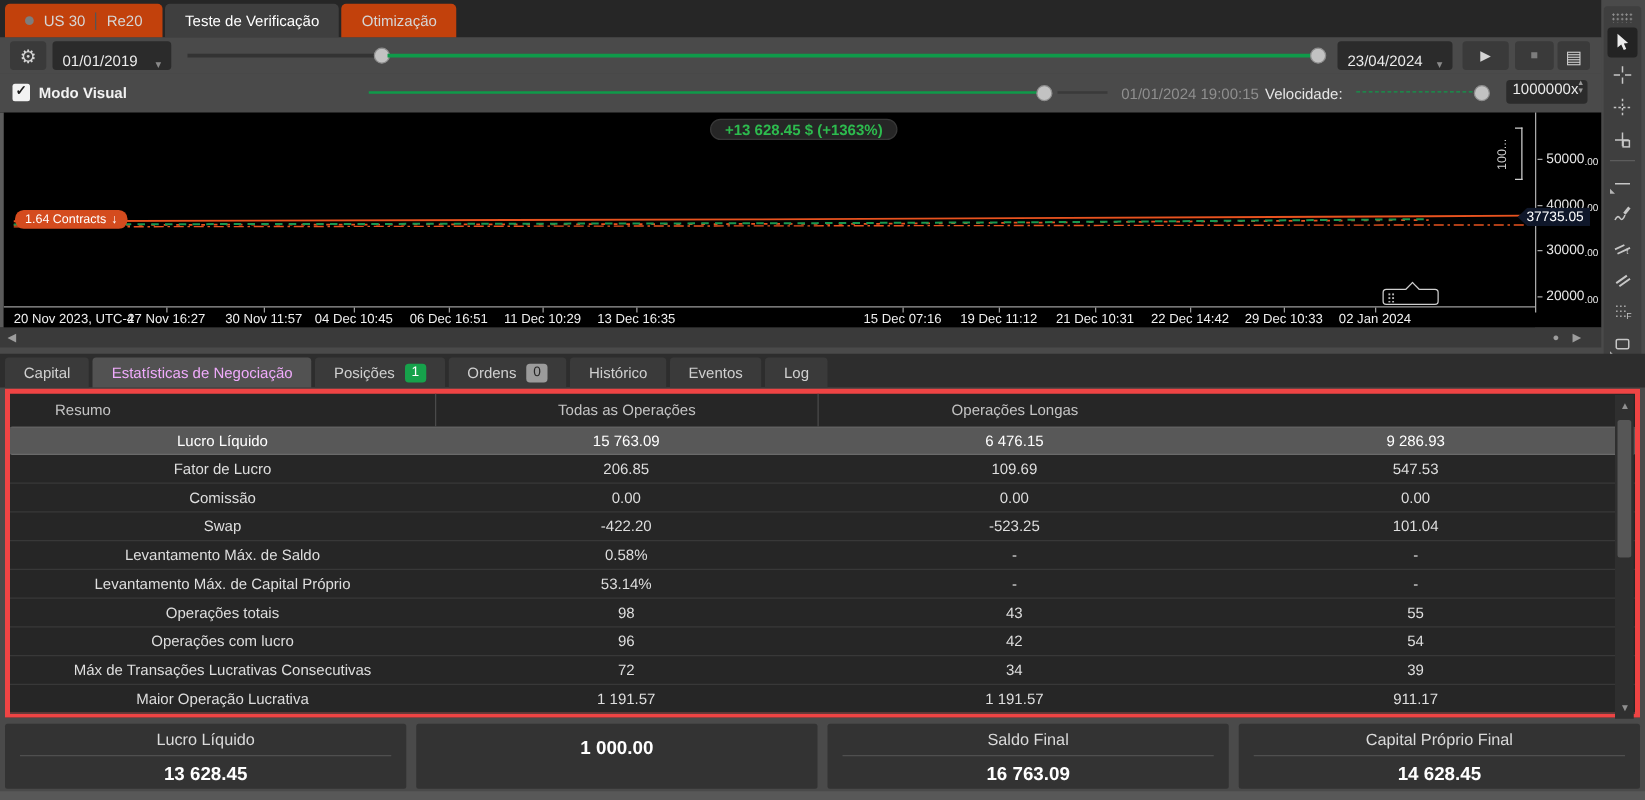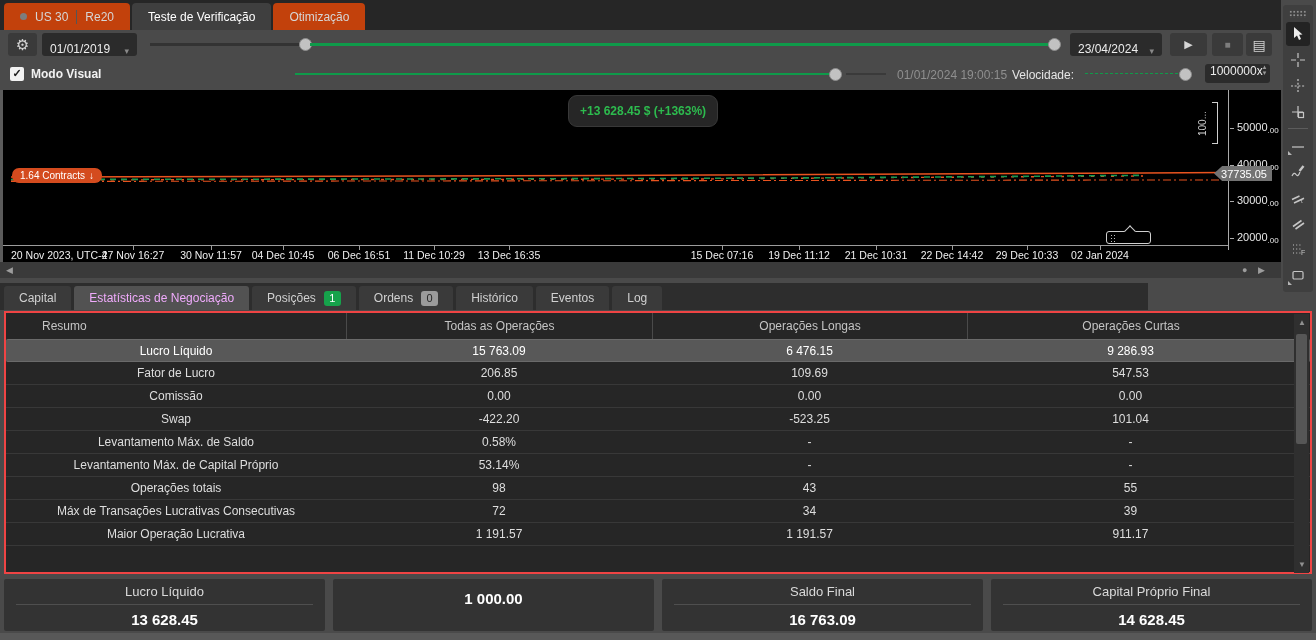--- a/index.html
+++ b/index.html
@@ -37,36 +37,36 @@
   .speed-label { position:absolute; left:1012px; top:9px; font-size:12px; color:#e5e5e5; }
   .spinner { position:absolute; left:1205px; top:5px; width:65px; height:19px; background:#2b2b2b;
              border-radius:3px; display:flex; padding:0 5px; color:#ececec; font-size:12px; }
   .spin-arrows { margin-left:auto; display:flex; flex-direction:column; color:#9a9a9a;
                  font-size:7px; line-height:6px; }
 
   
   .chart { position:absolute; left:0; top:90px; width:1281px; height:172px; background:#000;
            border-left:3px solid #5b5b5b; }
   .plot { position:absolute; left:0; top:0; }
-  .annot { position:absolute; left:565px; top:5px; height:32px; background:#262626; border:1px solid #383838;
+  .annot { position:absolute; left:565px; top:5px; height:17px; background:#262626; border:1px solid #383838;
            border-radius:9px; display:flex; align-items:center; padding:0 11px;
            font-size:12px; font-weight:bold; }
   .contracts { position:absolute; left:9px; top:78px; height:15px; background:#d44b1e; border-radius:7px;
                color:#fff; font-size:10px; display:flex; align-items:center; gap:4px; padding:0 8px; }
   .scale-badge { position:absolute; left:1194px; top:13px; height:40px; width:14px;
                  writing-mode:vertical-rl; transform:rotate(180deg); font-size:10px; color:#cfcfcf;
                  text-align:center; }
   .scale-bracket { position:absolute; left:1209px; top:12px; width:6px; height:42px;
                    border-right:1px solid #cfcfcf; border-top:1px solid #cfcfcf; border-bottom:1px solid #cfcfcf; }
   .y-line { position:absolute; left:1225px; top:0; width:1px; height:160px; background:#aaa; }
   .ytick { position:absolute; left:1227px; color:#e8e8e8; font-size:11px; white-space:nowrap; }
   .ytick i { display:inline-block; width:4px; height:1px; background:#aaa; vertical-align:middle;
              margin-right:3px; font-style:normal; }
   .ytick small { font-size:8px; vertical-align:-2px; }
-  .price-tag { position:absolute; left:1211px; top:76px; width:58px; height:15px; background:#737373;
+  .price-tag { position:absolute; left:1211px; top:76px; width:58px; height:15px; background:#0f172a;
                color:#fff; font-size:11px; display:flex; align-items:center; justify-content:flex-end;
                padding-right:5px; clip-path:polygon(0 50%, 14% 0, 100% 0, 100% 100%, 14% 100%); }
   .x-axis { position:absolute; left:0; top:155px; width:1225px; height:17px; background:#000;
             border-top:1px solid #9c9c9c; }
   .xtick { position:absolute; top:3px; transform:translateX(-50%); color:#f0f0f0; font-size:10.5px;
            white-space:nowrap; }
   .xtick.left { transform:none; }
   .xmark { position:absolute; top:0; width:1px; height:4px; background:#9c9c9c; }
   .axis-marker { position:absolute; left:1103px; top:141px; width:45px; height:13px; background:#000;
                  border:1px solid #cfcfcf; border-radius:3px; }
@@ -85,33 +85,33 @@
           background-size:3.5px 3.5px; margin-bottom:3px; }
   .tool { width:24px; height:24px; display:flex; align-items:center; justify-content:center;
           border-radius:3px; position:relative; margin:1px 0; }
   .tool.selected { background:#232323; }
   .tool.ddm::after { content:''; position:absolute; left:2px; bottom:2px;
           border-left:4px solid #b5b5b5; border-top:4px solid transparent; }
   .tool svg { stroke:#c6c6c6; fill:none; stroke-width:1.2; }
   .tb-div { width:20px; height:1px; background:#5c5c5c; margin:3px 0; }
 
   
-  .panel-tabs { position:absolute; left:0; top:283px; width:1148px; height:27px; background:#2d2d2d;
+  .panel-tabs { position:absolute; left:0; top:283px; width:1316px; height:27px; background:#2d2d2d;
                 display:flex; align-items:flex-end; padding-left:4px; gap:3px; }
   .ptab { height:24px; padding:0 15px; background:#3a3a3a; color:#d0d0d0; font-size:12px;
           border-radius:3px 3px 0 0; display:flex; align-items:center; gap:8px; }
   .ptab.active { background:#525252; color:#f0abfc;align-items:center; }
   .badge { min-width:17px; height:15px; border-radius:3px; font-size:11px; display:flex;
            align-items:center; justify-content:center; padding:0 4px; }
   .badge.green { background:#16a24b; color:#fff; }
   .badge.gray { background:#9b9b9b; color:#262626; }
 
   
   .stats { position:absolute; left:4px; top:311px; width:1308px; height:263px; background:#262626;
-           border:2px solid #ef4444; }
+           border:4px solid #ef4444; }
   .thead { position:relative; height:26px; color:#c4c4c4; font-size:12px; }
   .th { position:absolute; top:0; line-height:26px; text-align:center; }
   .th.c0 { left:0; width:340px; text-align:left; padding-left:36px; }
   .th.c1 { left:340px; width:306px; } .th.c2 { left:646px; width:315px; } .th.c3 { left:961px; width:327px; }
   .th.c1, .th.c2, .th.c3 { border-left:1px solid #4a4a4a; }
   .tbody { position:relative; }
   .trow { position:relative; height:23px; border-bottom:1px solid #383838; color:#dedede; font-size:12px; }
   .trow.selected { background:#585858; border-radius:2px; border-bottom:1px solid #6a6a6a;
                    border-top:1px solid #6a6a6a; color:#fff; }
   .td { position:absolute; top:0; line-height:22px; text-align:center; }
@@ -350,21 +350,20 @@
       <div class="ptab">
         <span>Log</span>
       </div>
     </div>
 
   <div class="stats">
     <div class="thead" id="statsHead">
         <div class="th c0">Resumo</div>
         <div class="th c1">Todas as Operações</div>
         <div class="th c2">Operações Longas</div>
-        <div class="th c3">Operações Curtas</div>
       </div>
     <div class="tbody" id="statsBody">
         <div class="trow selected">
           <div class="td c0">Lucro Líquido</div>
           <div class="td c1">15 763.09</div>
           <div class="td c2">6 476.15</div>
           <div class="td c3">9 286.93</div>
         </div>
         <div class="trow">
           <div class="td c0">Fator de Lucro</div>
@@ -396,20 +395,26 @@
           <div class="td c2">-</div>
           <div class="td c3">-</div>
         </div>
         <div class="trow">
           <div class="td c0">Operações totais</div>
           <div class="td c1">98</div>
           <div class="td c2">43</div>
           <div class="td c3">55</div>
         </div>
         <div class="trow">
+          <div class="td c0">Operações com lucro</div>
+          <div class="td c1">96</div>
+          <div class="td c2">42</div>
+          <div class="td c3">54</div>
+        </div>
+        <div class="trow">
           <div class="td c0">Máx de Transações Lucrativas Consecutivas</div>
           <div class="td c1">72</div>
           <div class="td c2">34</div>
           <div class="td c3">39</div>
         </div>
         <div class="trow">
           <div class="td c0">Maior Operação Lucrativa</div>
           <div class="td c1">1 191.57</div>
           <div class="td c2">1 191.57</div>
           <div class="td c3">911.17</div>

